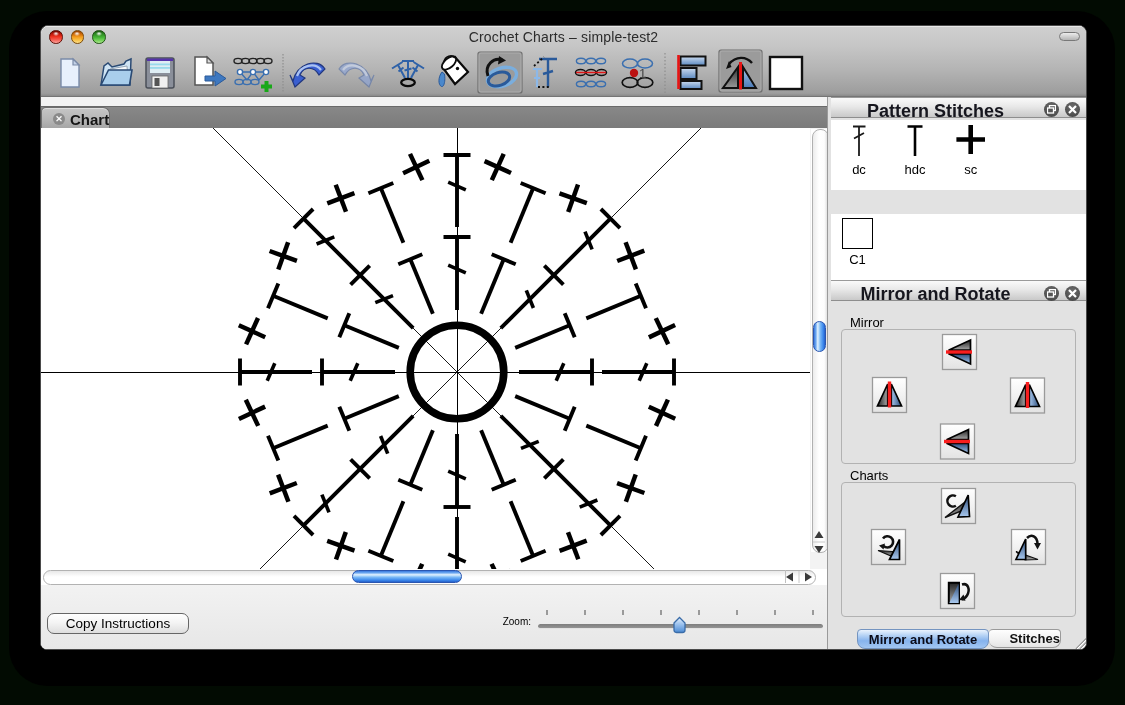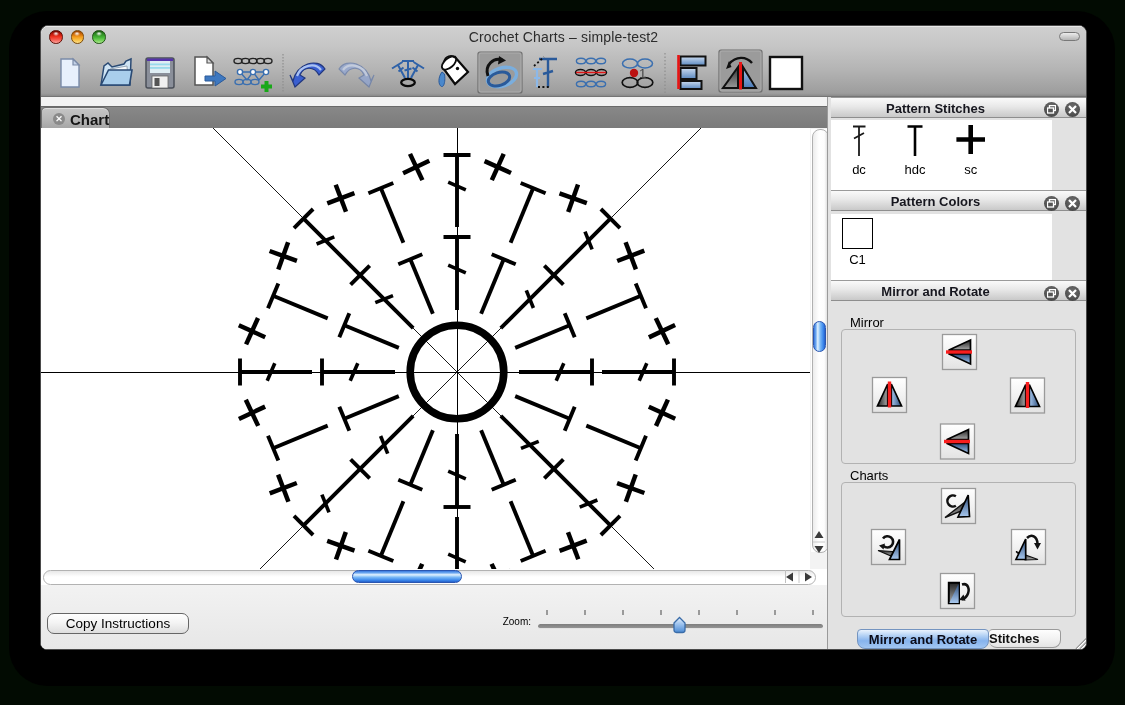--- a/index.html
+++ b/index.html
@@ -32,28 +32,28 @@
 #status{position:absolute;left:0;top:488px;width:787px;height:65px;background:linear-gradient(180deg,#f2f2f2,#e7e7e7)}
 #copybtn{position:absolute;left:6px;top:28px;width:142px;height:21px;border:1.5px solid #666;border-radius:7px;background:linear-gradient(180deg,#fff 0%,#f4f4f4 45%,#dedede 100%);font-size:13.5px;font-weight:400;color:#000;text-align:center;line-height:19px}
 #zoomlbl{position:absolute;left:400px;top:31px;width:90px;text-align:right;font-size:10px;color:#000}
 #groove{position:absolute;left:497px;top:39px;width:285px;height:5px;background:linear-gradient(180deg,#7e7e7e,#949494);border-radius:3px;border-bottom:1px solid #e2e2e2}
 .tick{position:absolute;top:25px;width:1.5px;height:5px;background:#9a9a9a}
 #handle{position:absolute;left:631px;top:31px;width:15px;height:18px}
 </style>
 <style>
 #dock{position:absolute;left:786px;top:71px;width:259px;height:554px;background:#e2e2e2;border-left:1px solid #9a9a9a}
 .dhdr{position:absolute;left:3px;width:255px;height:21px;background:linear-gradient(180deg,#fafafa 0%,#e8e8e8 45%,#c9c9c9 100%);border-top:1px solid #9a9a9a;border-bottom:1px solid #8e8e8e}
-.dtitle{position:absolute;left:0;right:46px;top:3px;text-align:center;font-size:13px;font-weight:700;color:#16161e}
+.dtitle{position:absolute;left:0;right:46px;top:3px;text-align:center;font-size:18px;font-weight:700;color:#16161e}
 .dbtn{position:absolute;top:4px;width:15px;height:15px;border-radius:50%;background:radial-gradient(circle at 50% 35%,#6e6e6e,#3f3f3f)}
 .dbtn svg{position:absolute;left:3px;top:3px}
-.dwhite{position:absolute;left:3px;width:221px;background:#fff}
+.dwhite{position:absolute;left:3px;width:295px;background:#fff}
 .glbl{position:absolute;left:22px;font-size:13px;font-weight:400;color:#000}
 .gbox{position:absolute;left:13px;width:235px;border:1px solid #b2b2b2;border-radius:4px}
 #mrtab{position:absolute;left:29px;top:532px;width:132px;height:20px;background:linear-gradient(180deg,#eaf3fd 0%,#b6d3f5 30%,#86b3ed 60%,#a2c6f2 100%);border:1px solid #7494c0;border-radius:4px 4px 8px 8px;text-align:center;font-size:13px;font-weight:700;color:#0a0a16;line-height:19px}
-#sttab{position:absolute;left:161px;top:532px;width:72px;height:19px;background:linear-gradient(180deg,#fefefe,#f0f0f0 60%,#e4e4e4);border:1px solid #9a9a9a;border-left:none;border-radius:4px 4px 8px 8px;text-align:left;font-size:13px;font-weight:700;color:#111;line-height:18px}
+#sttab{position:absolute;left:161px;top:532px;width:72px;height:19px;background:linear-gradient(180deg,#fefefe,#f0f0f0 60%,#e4e4e4);border:1px solid #9a9a9a;border-left:none;border-radius:4px 4px 8px 8px;text-align:right;font-size:13px;font-weight:700;color:#111;line-height:18px}
 </style>
 </head>
 <body>
 <div id="shadow"></div>
 <div id="win">
 <div id="hdr">
 <div class="tl" id="tl-r"></div>
       <div class="tl" id="tl-y"></div>
       <div class="tl" id="tl-g"></div>
 <div id="title">Crochet Charts – simple-test2</div>
@@ -410,34 +410,20 @@
 <path d="M84,6.5 L84,36 M76.5,6.5 L91.5,6.5"></path>
 </g>
 <g stroke="#000" stroke-width="4.6" fill="none">
 <path d="M139.7,5 L139.7,34 M125.4,19.5 L154,19.5"></path>
 </g>
 <text x="28" y="53.5" text-anchor="middle" font-size="13">dc</text>
 <text x="84" y="53.5" text-anchor="middle" font-size="13">hdc</text>
 <text x="139.7" y="53.5" text-anchor="middle" font-size="13">sc</text>
 </svg>
 </div>
-<div class="dhdr" style="top:93px">
-        <span class="dtitle">Pattern Colors</span>
-<div class="dbtn" style="left:213px;top:5px">
-          <svg width="9" height="9" viewBox="0 0 9 9">
-            <rect x="2.5" y="0.5" width="6" height="5" fill="none" stroke="#fff" stroke-width="1.3"></rect>
-            <rect x="0.5" y="3" width="6" height="5" fill="#555" stroke="#fff" stroke-width="1.3"></rect>
-          </svg>
-        </div>
-<div class="dbtn" style="left:234px;top:5px">
-          <svg width="9" height="9" viewBox="0 0 9 9">
-            <path d="M1,1 L8,8 M8,1 L1,8" stroke="#fff" stroke-width="2.2"></path>
-          </svg>
-        </div>
-</div>
 <div class="dwhite" style="top:117px;height:66px">
 <div style="position:absolute;left:11px;top:4px;width:31px;height:31px;border:1.6px solid #000;background:#fff"></div>
 <div style="position:absolute;left:11px;top:38px;width:31px;text-align:center;font-size:13px;color:#000">C1</div>
 </div>
 <div class="dhdr" style="top:183px">
         <span class="dtitle">Mirror and Rotate</span>
 <div class="dbtn" style="left:213px;top:5px">
           <svg width="9" height="9" viewBox="0 0 9 9">
             <rect x="2.5" y="0.5" width="6" height="5" fill="none" stroke="#fff" stroke-width="1.3"></rect>
             <rect x="0.5" y="3" width="6" height="5" fill="#555" stroke="#fff" stroke-width="1.3"></rect>

